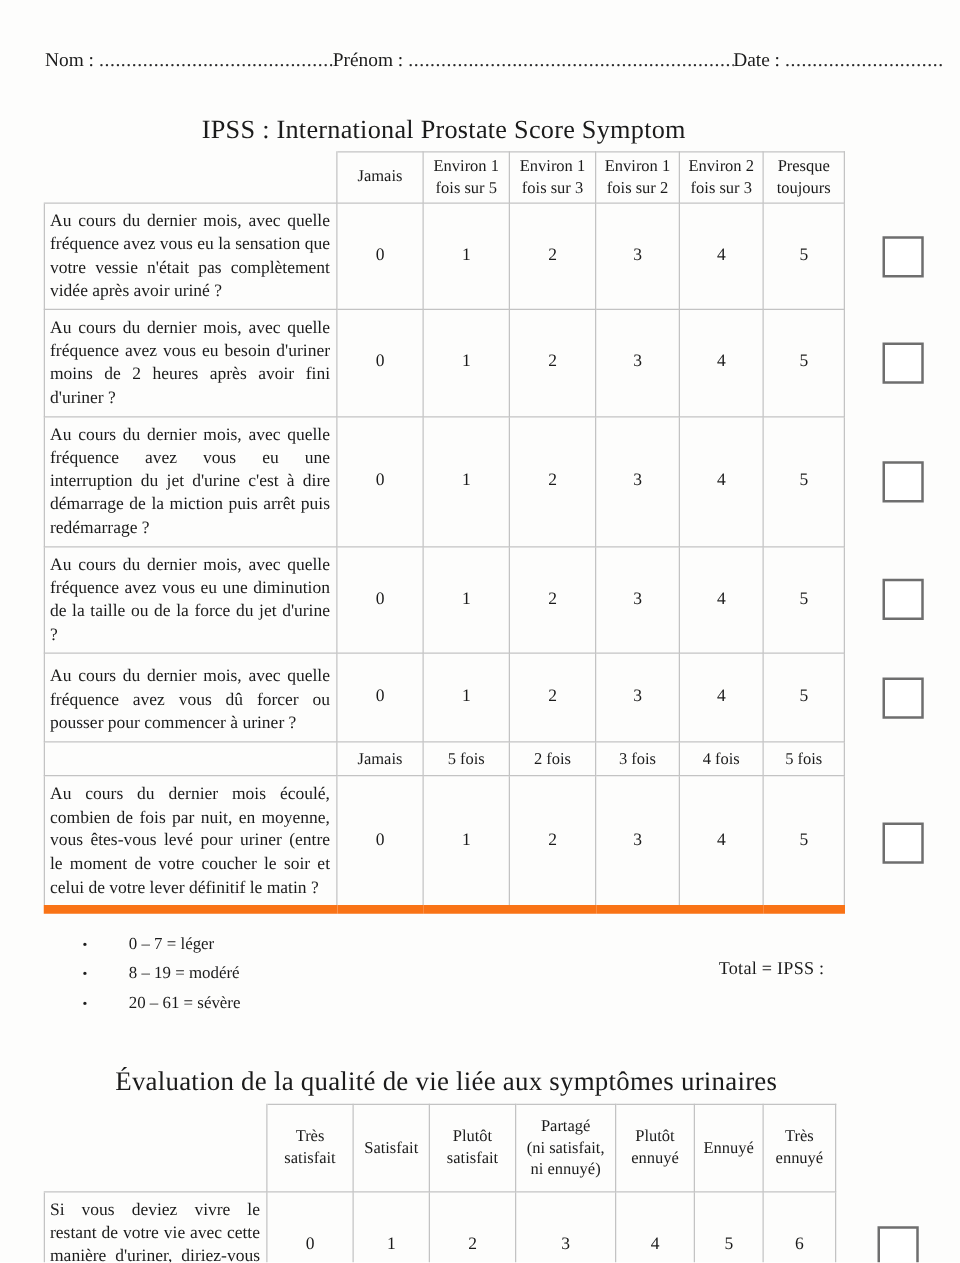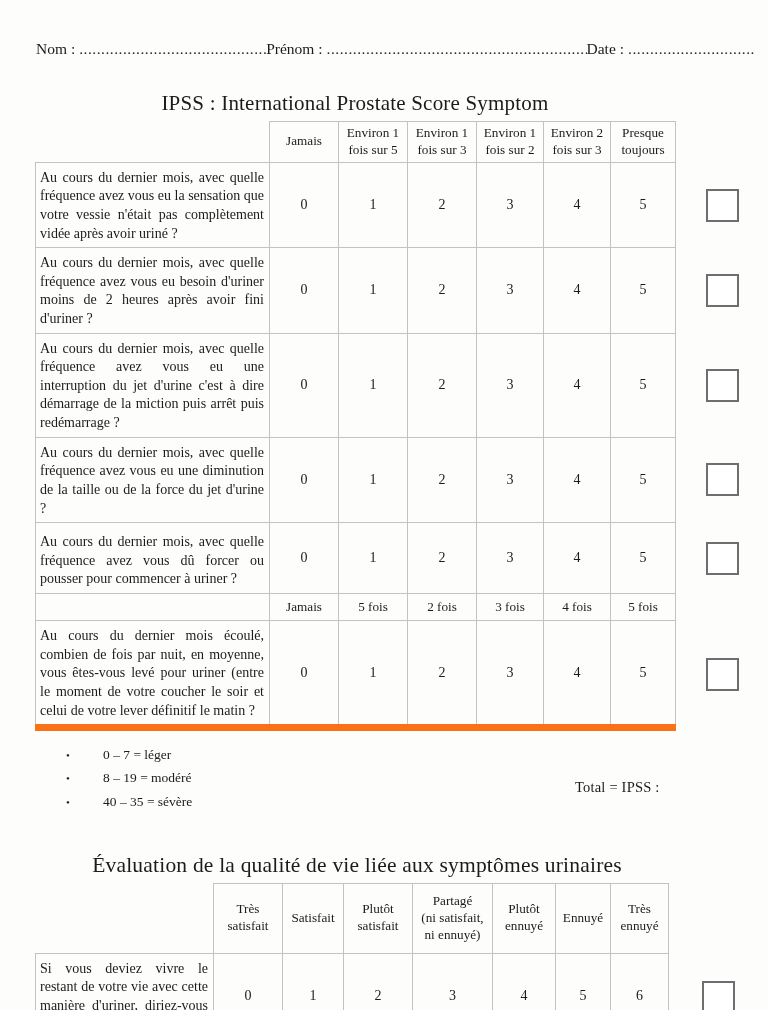--- a/index.html
+++ b/index.html
@@ -62,21 +62,21 @@
     border:2px solid #6e6e6e;
     background:#fff; margin:0 auto;
   }
 
   
   .legend-row { position:relative; width:733px; margin-top:12px; min-height:64px; }
   .legend-list { margin-left:31px; font-size:13.5px; line-height:1.72; }
   .legend-item { display:flex; align-items:baseline; }
   .bullet { width:11px; font-size:11px; margin-right:26px; }
   .total-label {
-    position:absolute; left:540px; top:36px;
+    position:absolute; left:540px; top:24px;
     font-size:14.5px; letter-spacing:0.2px;
   }
 </style>
 </head>
 <body>
 
 <div class="page">
 
   <div class="id-line">
     <span class="id-label">Nom :</span>
@@ -216,21 +216,21 @@
         <div class="legend-item">
           <span class="bullet">•</span>
           <span>0 – 7 = léger</span>
         </div>
         <div class="legend-item">
           <span class="bullet">•</span>
           <span>8 – 19 = modéré</span>
         </div>
         <div class="legend-item">
           <span class="bullet">•</span>
-          <span>40 – 35 = sévère</span>
+          <span>20 – 61 = sévère</span>
         </div>
       </div>
       <div class="total-label">Total = IPSS :</div>
     </div>
   </div>
 
   <div class="sec sec2">
     <h1 class="form-title qol-title">Évaluation de la qualité de vie liée aux symptômes urinaires</h1>
 
     <table>

